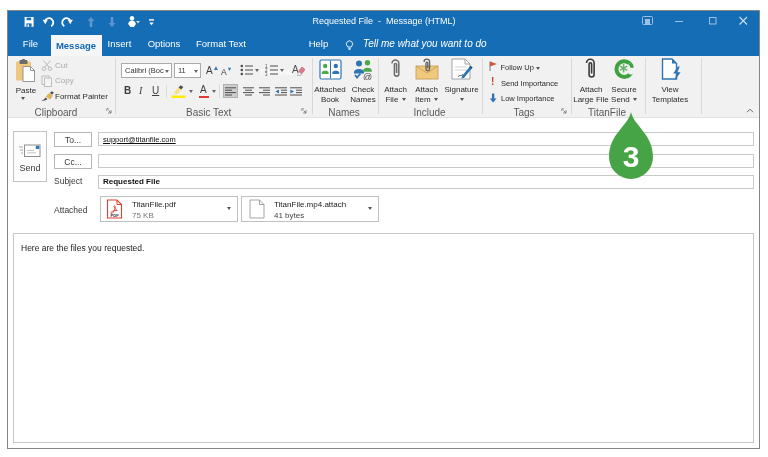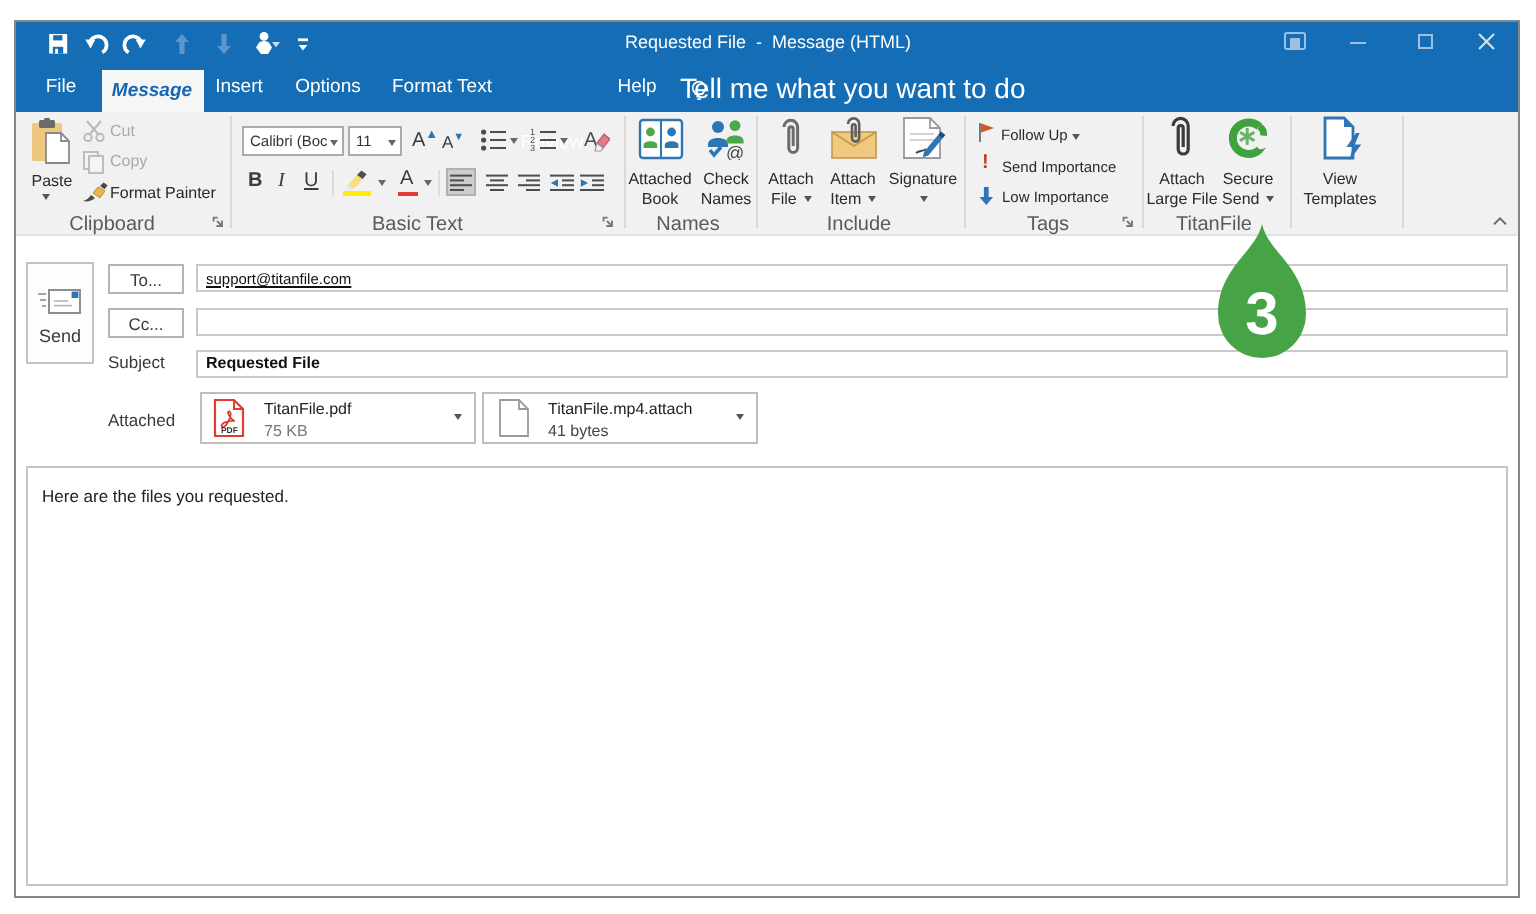--- a/index.html
+++ b/index.html
@@ -76,34 +76,34 @@
     <line x1="35" y1="6.5" x2="43" y2="6.5"></line>
     <rect x="69.5" y="2.5" width="6.5" height="6.5"></rect>
   </g>
   <g stroke="#cfe2f3" stroke-width="1.1">
     <line x1="99.5" y1="2" x2="107" y2="9.5"></line>
       <line x1="107" y1="2" x2="99.5" y2="9.5"></line>
   </g>
 </svg>
 
 <div class="abs tabtxt" style="left:10px; top:32px; width:41px; text-align:center;">File</div>
-<div class="abs seltxt" style="left:51px; top:35px; width:50px; text-align:center;font-style:italic;">Message</div>
+<div class="abs seltxt" style="left:51px; top:35px; width:50px; text-align:center;">Message</div>
 <div class="abs tabtxt" style="left:101px; top:32px; width:37px; text-align:center;">Insert</div>
 <div class="abs tabtxt" style="left:138px; top:32px; width:52px; text-align:center;">Options</div>
 <div class="abs tabtxt" style="left:190px; top:32px; width:62px; text-align:center;">Format Text</div>
 <div class="abs tabtxt" style="left:252px; top:32px; width:48px; text-align:center;margin-top:28px;">Review</div>
 <div class="abs tabtxt" style="left:300px; top:32px; width:37px; text-align:center;">Help</div>
 <svg class="abs" style="left:345px; top:39px;" width="9" height="11" viewBox="0 0 9 11">
   <g stroke="#fff" fill="none" stroke-width="0.9">
     <path d="M2 6.8 a3.1 3.1 0 1 1 5 0 l-0.8 1.2 h-3.4 z"></path>
     <line x1="3.2" y1="9.3" x2="5.8" y2="9.3"></line>
       <line x1="3.6" y1="10.6" x2="5.4" y2="10.6"></line>
   </g>
 </svg>
-<div class="abs tabtxt" style="left:340px; top:32px; font-size:14px;">Tell me what you want to do</div>
+<div class="abs tabtxt" style="left:363px; top:32px; font-size:10px;font-style:italic;">Tell me what you want to do</div>
 
 <svg class="abs" style="left:14px; top:59px;" width="24" height="24" viewBox="0 0 24 24">
   <rect x="2" y="2.5" width="15" height="19" rx="1" fill="#eec87f"></rect>
   <rect x="5.5" y="1" width="8" height="4" rx="0.8" fill="#6c6c6c"></rect>
   <rect x="8" y="0" width="3" height="2.5" rx="0.6" fill="#6c6c6c"></rect>
   <path d="M9 7.5 h7.5 l4 4 V22.5 H9 z" fill="#fff" stroke="#8a8a8a" stroke-width="0.9"></path>
   <path d="M16.5 7.5 v4 h4" fill="none" stroke="#8a8a8a" stroke-width="0.9"></path>
 </svg>
 <div class="abs cap" style="left:14px; top:86px; width:24px; text-align:center;">Paste</div>
 <div class="abs caret" style="left:21px; top:97px;"></div>

